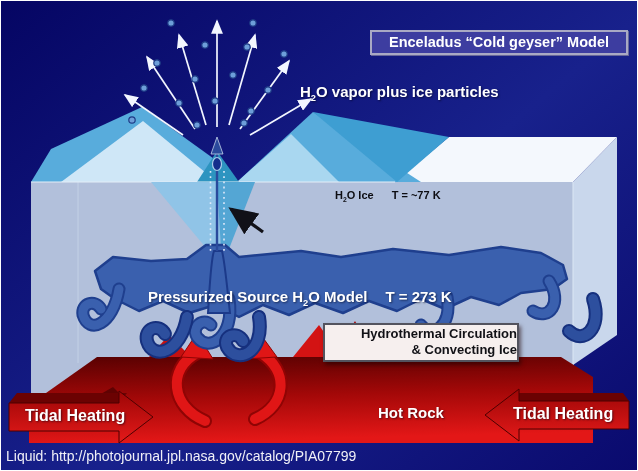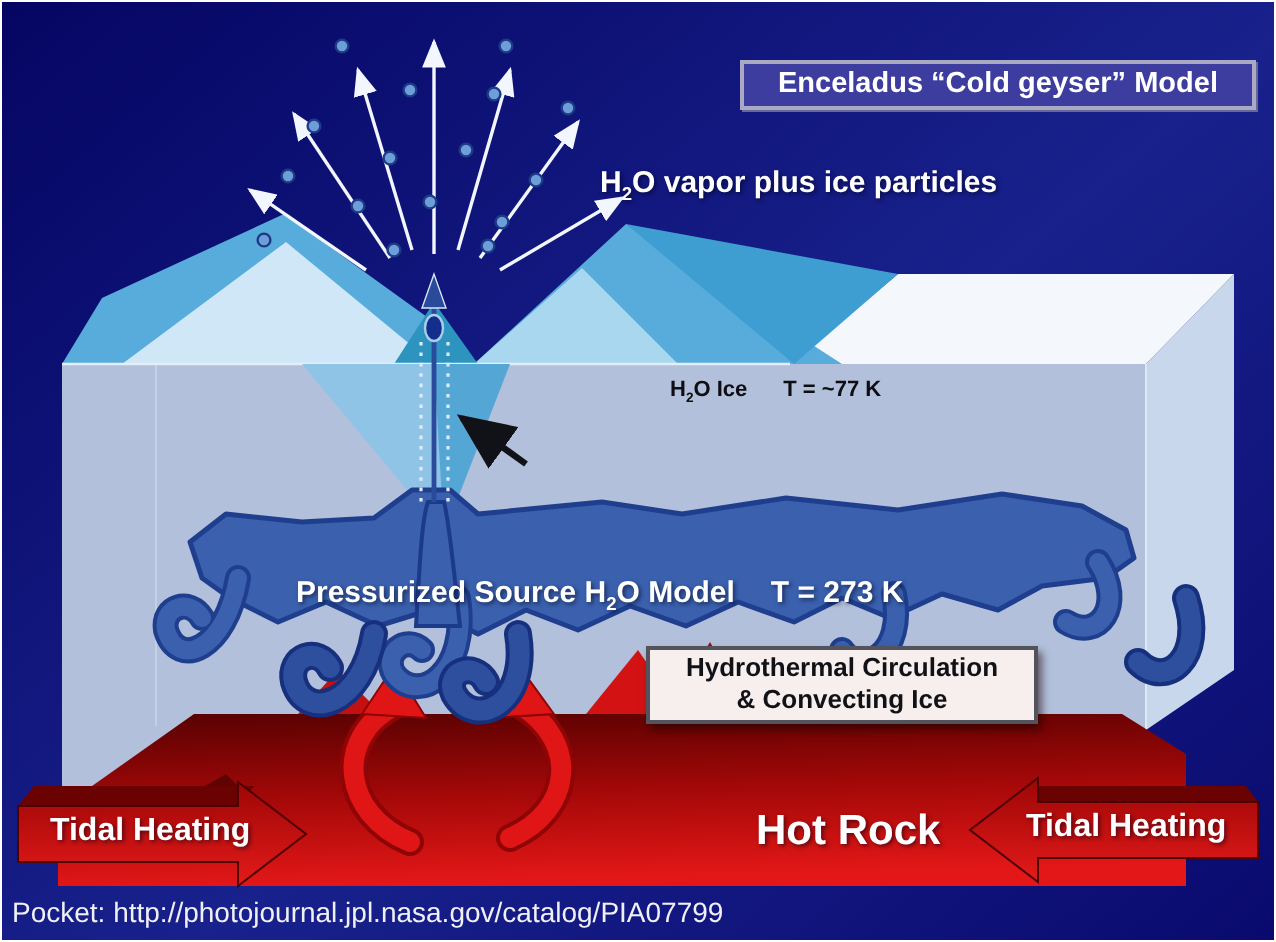--- a/index.html
+++ b/index.html
@@ -14,30 +14,30 @@
   .lbl sub{font-size:0.62em;}
   .white-b{color:#ffffff;font-weight:bold;text-shadow:1px 1px 2px rgba(0,0,20,0.55);}
   .black-b{color:#0d0d12;font-weight:bold;}
   .vapor{left:299px;top:62px;font-size:15px;margin-top:20px;}
   .icelbl{left:334px;top:188px;font-size:11px;}
   .icelbl .gap,.pocket .gap{margin-left:18px;}
   .ventlbl{left:244px;top:220px;font-size:13.5px;}
   .pocket{left:147px;top:287px;font-size:15px;}
   .tidal-left{left:24px;top:406px;font-size:16px;}
   .tidal-right{left:512px;top:404px;font-size:16px;}
-  .hotrock{left:377px;top:403px;font-size:21px;}
+  .hotrock{left:377px;top:403px;font-size:15px;}
   .titlebox{
     left:369px;top:7px;width:254px;height:21px;
     background:#3d3da0;border:2px solid #a9a9c4;box-shadow:1px 1px 0 #67679a;
     color:#ffffff;font-weight:bold;font-size:14.5px;line-height:21px;text-align:center;margin-top:22px;
   }
   .hydrobox{
     left:322px;top:322px;width:192px;
     background:#f6efee;border:2px solid #53535e;box-shadow:2px 3px 4px rgba(30,0,0,0.55);
-    color:#111116;font-weight:bold;font-size:13px;line-height:16px;text-align:center;
+    color:#111116;font-weight:bold;font-size:13px;line-height:16px;text-align:right;
     padding:1px 0 2px 0;
   }
   .source{left:5px;top:447px;font-size:14px;color:#f0f0f7;font-weight:normal;}
 </style>
 </head>
 <body>
 
 <div class="stage">
 
   <svg viewBox="0 0 636 469" width="636" height="469">
@@ -192,14 +192,14 @@
 
   <div class="lbl hydrobox">
     <div>Hydrothermal Circulation</div>
     <div>&amp; Convecting Ice</div>
   </div>
 
   <div class="lbl tidal-left white-b">Tidal Heating</div>
   <div class="lbl hotrock white-b">Hot Rock</div>
   <div class="lbl tidal-right white-b">Tidal Heating</div>
 
-  <div class="lbl source">Pocket: http://photojournal.jpl.nasa.gov/catalog/PIA07799</div>
+  <div class="lbl source">Liquid: http://photojournal.jpl.nasa.gov/catalog/PIA07799</div>
 </div>
 
 </body></html>

